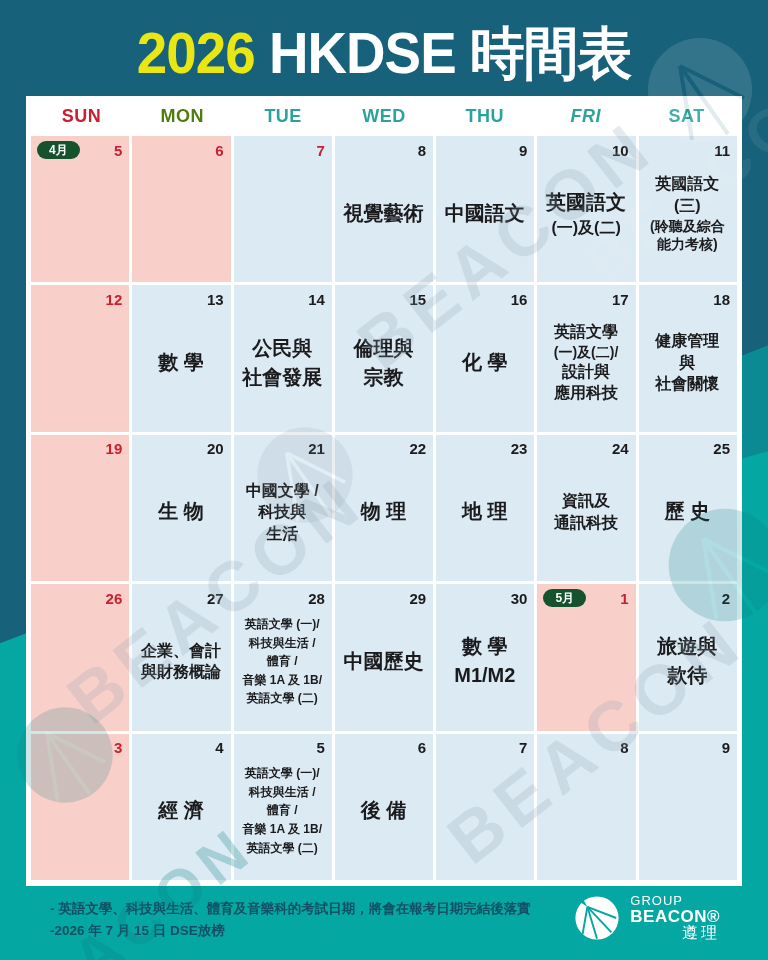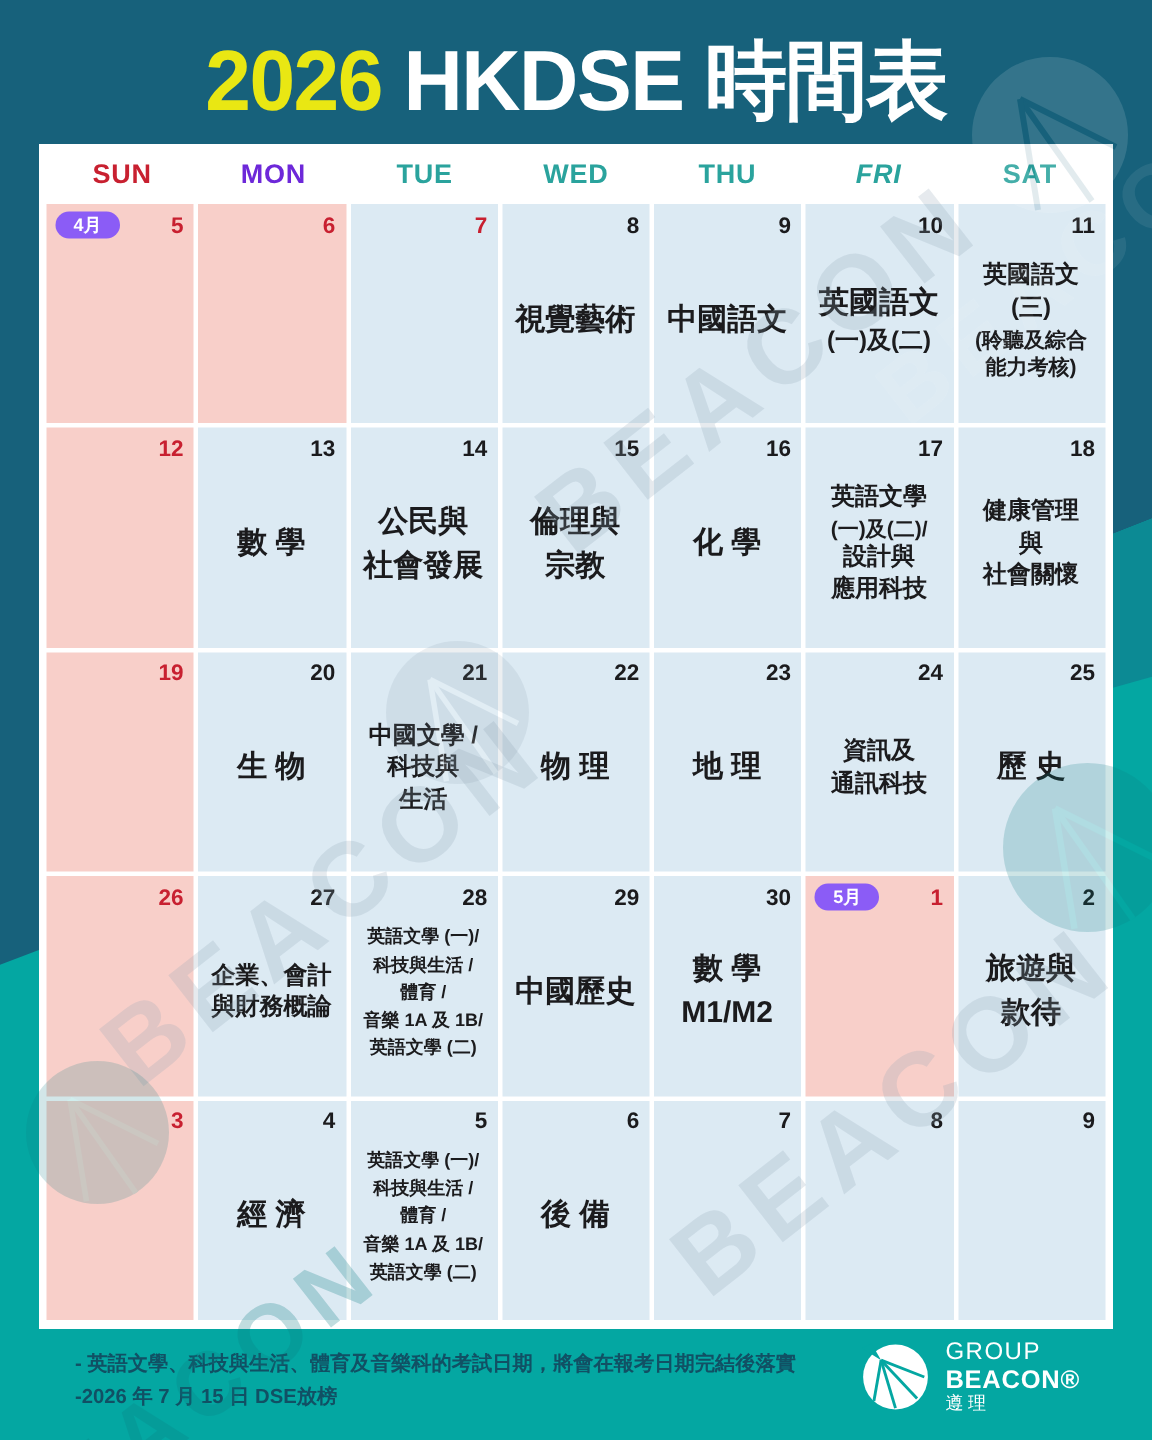--- a/index.html
+++ b/index.html
@@ -52,21 +52,21 @@
   .cell{
     position:relative;display:flex;flex-direction:column;
     box-sizing:border-box;padding:4px 7px 6px 6px;overflow:hidden;
   }
   .cell.blue{background:#dceaf3;}
   .cell.pink{background:#f8cfc9;}
   .celltop{display:flex;align-items:center;height:20px;flex:0 0 auto;}
   .date{margin-left:auto;font-weight:bold;font-size:15px;color:#1b1b1d;}
   .date.red{color:#c82030;}
   .badge{
-    background:#8b5cf6;color:#ffffff;font-size:12px;font-weight:bold;
+    background:#14532d;color:#ffffff;font-size:12px;font-weight:bold;
     border-radius:11px;padding:2px 12px;line-height:1.2;
   }
   .subject{
     flex:1;display:flex;flex-direction:column;align-items:center;
     justify-content:center;text-align:center;color:#1b1b1d;
     font-weight:bold;padding-bottom:10px;
   }
   .ln{white-space:nowrap;}
   .ln.lg{font-size:20px;line-height:1.45;}
   .ln.md{font-size:16px;line-height:1.35;}
@@ -78,23 +78,23 @@
     position:absolute;left:0;top:886px;width:768px;height:56px;z-index:2;
   }
   .notes{
     position:absolute;left:50px;top:12px;color:#115064;
     font-size:13.5px;font-weight:bold;line-height:1.65;
   }
   .logo{
     position:absolute;right:48px;top:8px;display:flex;align-items:center;z-index:3;
   }
   .logo-text{color:#ffffff;margin-left:9px;line-height:1.05;}
-  .logo-group{font-size:16px;letter-spacing:1px;}
+  .logo-group{font-size:13px;letter-spacing:1px;}
   .logo-brand{font-size:17px;font-weight:900;letter-spacing:.5px;}
-  .logo-cn{font-size:12px;letter-spacing:3px;}
+  .logo-cn{font-size:16px;letter-spacing:3px;text-align:right;}
 
   
   .wm{
     position:absolute;font-weight:900;letter-spacing:8px;
     transform:rotate(-38deg);pointer-events:none;white-space:nowrap;z-index:4;
   }
   .wm.on-cal{color:#8fa4b4;opacity:.22;font-size:70px;}
   .wm.on-dark{color:#ffffff;opacity:.07;font-size:60px;}
   .wm.on-teal{color:#0b7c82;opacity:.25;font-size:60px;}
   .wm-globe{
@@ -107,21 +107,21 @@
 <div class="bg-wedge"></div>
 <div class="bg-wedge2"></div>
 
 <div class="title">
   <span class="yr">2026</span><span class="rest"> HKDSE 時間表</span>
 </div>
 
 <div class="calendar">
   <div class="dayrow">
       <div class="dayhdr" style="color: rgb(200, 32, 48);">SUN</div>
-      <div class="dayhdr" style="color: #6d28d9;">MON</div>
+      <div class="dayhdr" style="color: #4d7c0f;">MON</div>
       <div class="dayhdr" style="color: rgb(42, 163, 157);">TUE</div>
       <div class="dayhdr" style="color: rgb(42, 163, 157);">WED</div>
       <div class="dayhdr" style="color: rgb(42, 163, 157);">THU</div>
       <div class="dayhdr" style="color: rgb(42, 163, 157); font-style: italic;">FRI</div>
       <div class="dayhdr" style="color: rgb(42, 163, 157);">SAT</div>
     </div>
   <div class="grid">
       <div class="cell pink">
         <div class="celltop">
           <span class="badge">4月</span>

